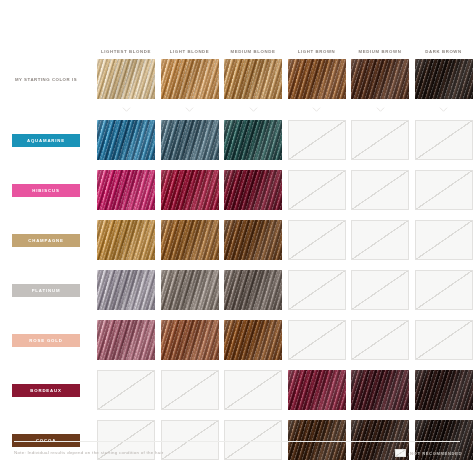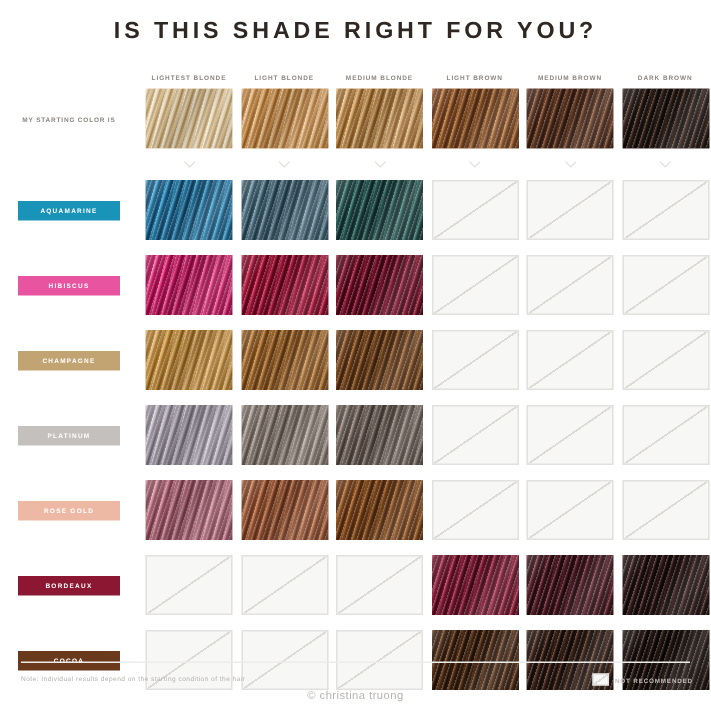--- a/index.html
+++ b/index.html
@@ -118,21 +118,20 @@
   .legend .ltext{
     font-size:4.2px;letter-spacing:.55px;color:#c2bdb9;
     text-transform:uppercase;font-weight:600;white-space:nowrap;
   }
 </style>
 </head>
 <body>
 
 <div class="page">
 
-  <div class="title">IS THIS SHADE RIGHT FOR YOU?</div>
 
   <div class="grid">
 
     <div class="row head">
       <div class="labelcell"></div>
       <div class="cells" id="colheads">
           <div class="cellslot">
             <div class="colhead">LIGHTEST BLONDE</div>
           </div>
           <div class="cellslot">
@@ -526,21 +525,20 @@
             </div>
           </div>
         </div>
       </div>
   </div>
 
   <div class="rule"></div>
 
   <div class="note">Note: Individual results depend on the starting condition of the hair</div>
 
-  <div class="copyright">© christina truong</div>
 
   <div class="legend">
     <div class="lbox">
         <i></i>
       </div>
     <div class="ltext">NOT RECOMMENDED</div>
   </div>
 
 </div>
 

